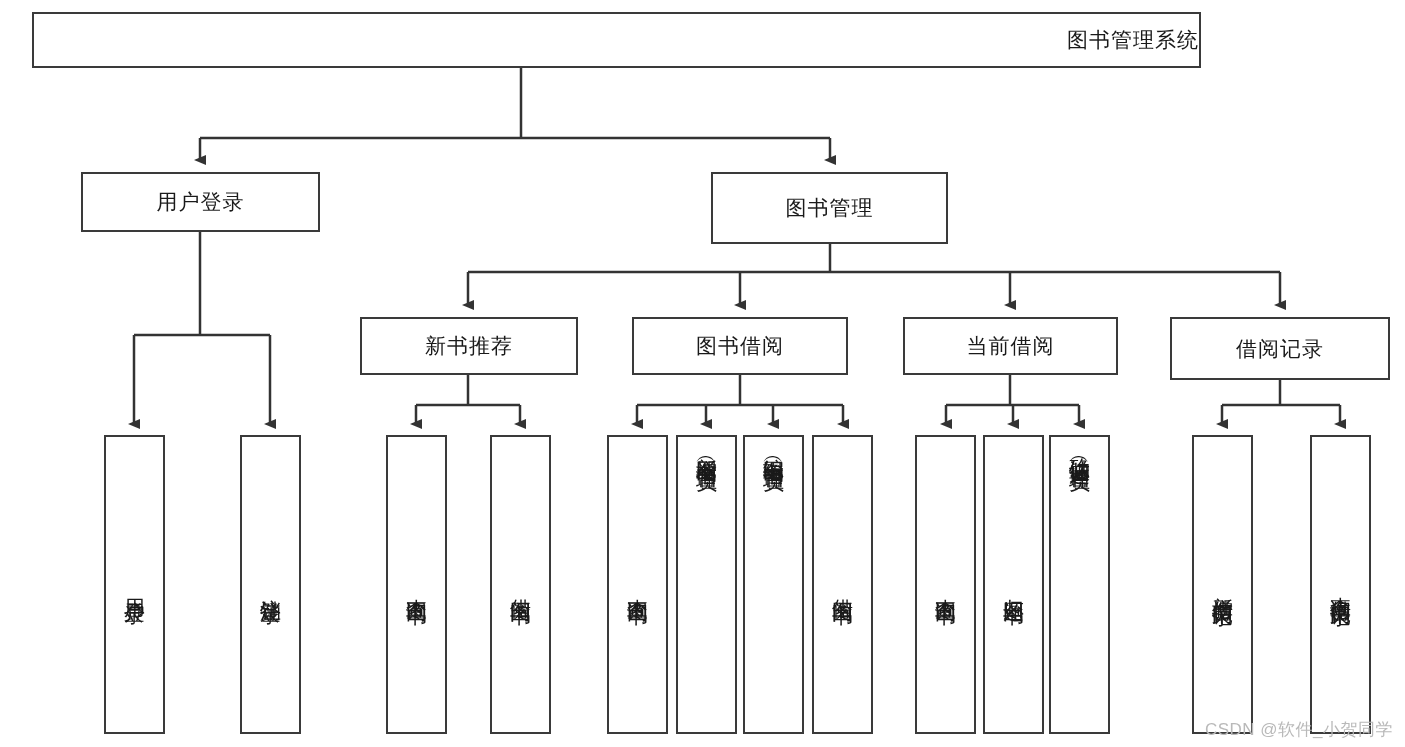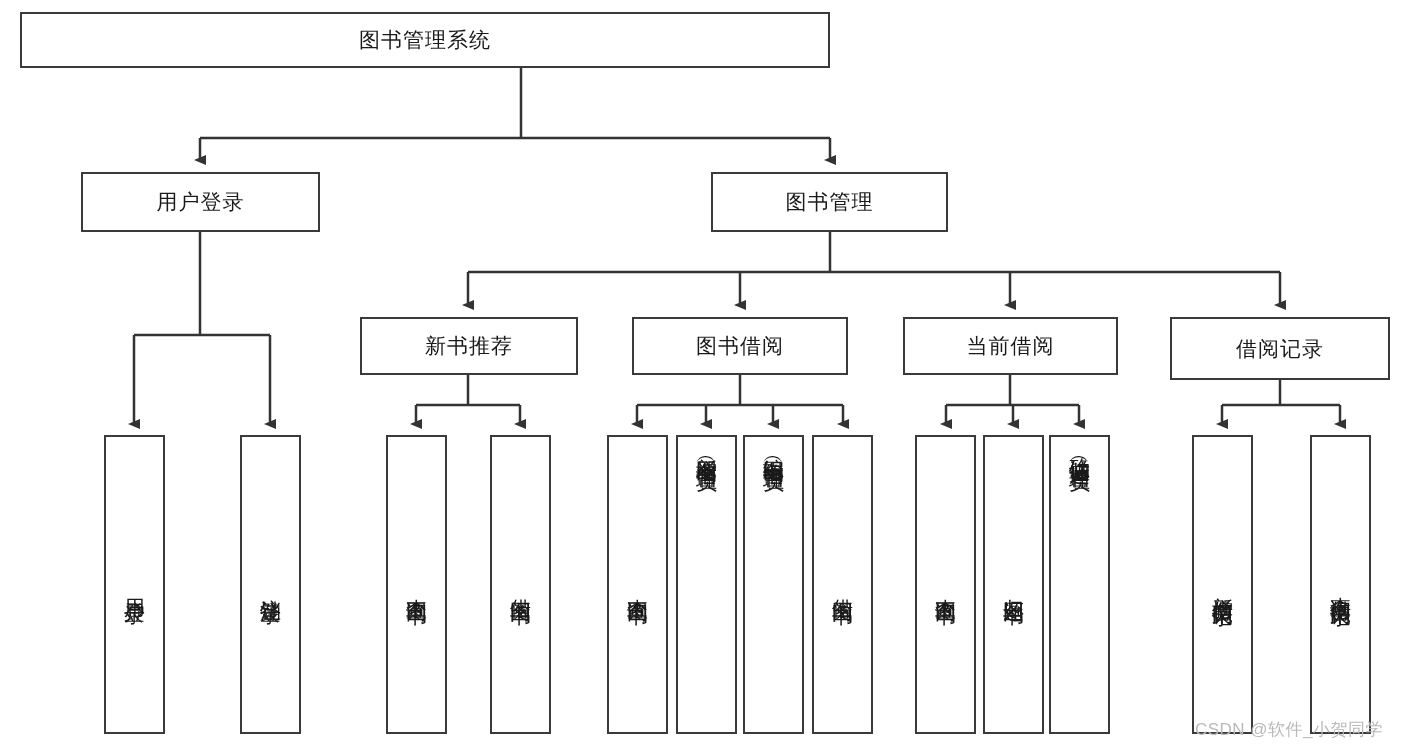--- a/index.html
+++ b/index.html
@@ -53,21 +53,21 @@
   .node.v.topalign {
     justify-content: flex-start;
     padding-top: 4px;
   }
   .label {
     display: block;
     white-space: nowrap;
   }
   #watermark {
     position: absolute;
-    right: 22px;
+    right: 12px;
     bottom: 6px;
     font-size: 17px;
     color: #b9b9b9;
     letter-spacing: 0.5px;
     z-index: 5;
     white-space: nowrap;
   }
 </style>
 </head>
 <body>
@@ -117,28 +117,28 @@
       <path d="M1013,405 L1013,424" marker-end="url(#arrow)"></path>
       <path d="M1079,405 L1079,424" marker-end="url(#arrow)"></path>
 
       <path d="M1280,375 L1280,405"></path>
       <path d="M1222,405 L1340,405"></path>
       <path d="M1222,405 L1222,424" marker-end="url(#arrow)"></path>
       <path d="M1340,405 L1340,424" marker-end="url(#arrow)"></path>
     </g>
   </svg>
 
-  <div class="node h" style="left:20px; top:12px; width:810px; height:56px;">
+  <div class="node h" style="left:32px; top:12px; width:1169px; height:56px;justify-content:flex-end;">
     <span class="label">图书管理系统</span>
   </div>
 
   <div class="node h" style="left:81px; top:172px; width:239px; height:60px;">
     <span class="label">用户登录</span>
   </div>
-  <div class="node h" style="left:711px; top:172px; width:237px; height:60px;align-items:center;">
+  <div class="node h" style="left:711px; top:172px; width:237px; height:72px;align-items:center;">
     <span class="label">图书管理</span>
   </div>
 
   <div class="node h" style="left:360px; top:317px; width:218px; height:58px;text-align:center;">
     <span class="label">新书推荐</span>
   </div>
   <div class="node h" style="left:903px; top:317px; width:215px; height:58px;">
     <span class="label">当前借阅</span>
   </div>
   <div class="node h" style="left:632px; top:317px; width:216px; height:58px;">

